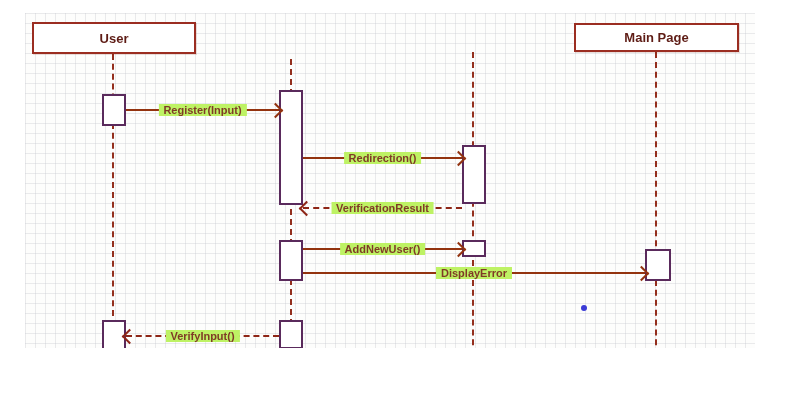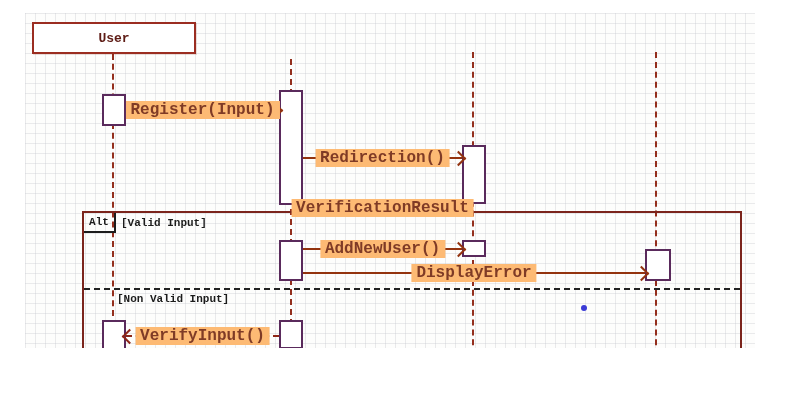--- a/index.html
+++ b/index.html
@@ -1,18 +1,18 @@
 <!DOCTYPE html>
 <html><head>
 <meta charset="utf-8">
 <style>
   html,body{margin:0;padding:0;background:#ffffff;}
   .stage{
     position:relative;width:794px;height:348px;background:#ffffff;overflow:hidden;
-    font-family:Liberation Mono, monospace;
+    font-family:Liberation Sans, sans-serif;
   }
   .grid{
     position:absolute;left:25px;top:13px;width:730px;height:374px;
     background-color:#fdfdfc;
     background-image:
       linear-gradient(to right, rgba(200,202,208,.38) 1px, transparent 1px),
       linear-gradient(to bottom, rgba(200,202,208,.38) 1px, transparent 1px);
     background-size:10px 10px;
   }
   .lifeline{position:absolute;width:0;border-left:2px dashed #942e1d;}
@@ -41,49 +41,44 @@
   .frame-divider{position:absolute;left:0;right:0;border-top:2px dashed #222222;}
   .msg{position:absolute;height:2px;}
   .msg .line{position:absolute;left:0;right:0;top:0;}
   .msg .line.solid{border-top:2px solid #93330f;}
   .msg .line.dashed{border-top:2px dashed #8e2617;}
   .ah{position:absolute;width:9px;height:9px;}
   .ah-r{right:-2px;top:-4px;border-top:2px solid #93330f;border-right:2px solid #93330f;transform:rotate(45deg);}
   .ah-l{left:-2px;top:-4px;border-left:2px solid #8e2617;border-bottom:2px solid #8e2617;transform:rotate(45deg);}
   .mlabel{
     position:absolute;left:50%;top:1px;transform:translate(-50%,-50%);
-    background:#fdba74;padding:0 5px;font-size:16px;font-weight:bold;
+    background:#bef264;padding:0 5px;font-size:11px;font-weight:bold;
     color:#7f3b26;white-space:nowrap;
   }
   .dot{position:absolute;width:6px;height:6px;border-radius:50%;background:#3b3bd6;}
 </style>
 </head>
 <body>
 
 <div class="stage">
 
   <div class="grid"></div>
 
   <div class="lifeline" style="left:112px;top:54px;height:331px"></div>
   <div class="lifeline" style="left:290px;top:59px;height:326px"></div>
   <div class="lifeline" style="left:472px;top:52px;height:333px"></div>
   <div class="lifeline" style="left:655px;top:52px;height:333px"></div>
 
   <div class="head" style="left:32px;top:22px;width:164px;height:32px">
     <span>User</span>
   </div>
+  <div class="head" style="left:574px;top:23px;width:165px;height:29px">
+    <span>Main Page</span>
+  </div>
 
-  <div class="frame" style="left:82px;top:211px;width:660px;height:153px">
-    <div class="frame-tab">
-      <span>Alt</span>
-    </div>
-    <div class="guard" style="left:37px;top:4px">[Valid Input]</div>
-    <div class="frame-divider" style="top:75px"></div>
-    <div class="guard" style="left:33px;top:80px">[Non Valid Input]</div>
-  </div>
 
   <div class="act" style="left:102px;top:94px;width:24px;height:32px"></div>
   <div class="act" style="left:279px;top:90px;width:24px;height:115px"></div>
   <div class="act" style="left:462px;top:145px;width:24px;height:59px"></div>
   <div class="act" style="left:279px;top:240px;width:24px;height:41px"></div>
   <div class="act" style="left:462px;top:240px;width:24px;height:17px"></div>
   <div class="act" style="left:645px;top:249px;width:26px;height:32px"></div>
   <div class="act" style="left:102px;top:320px;width:24px;height:32px"></div>
   <div class="act" style="left:279px;top:320px;width:24px;height:29px"></div>
 

